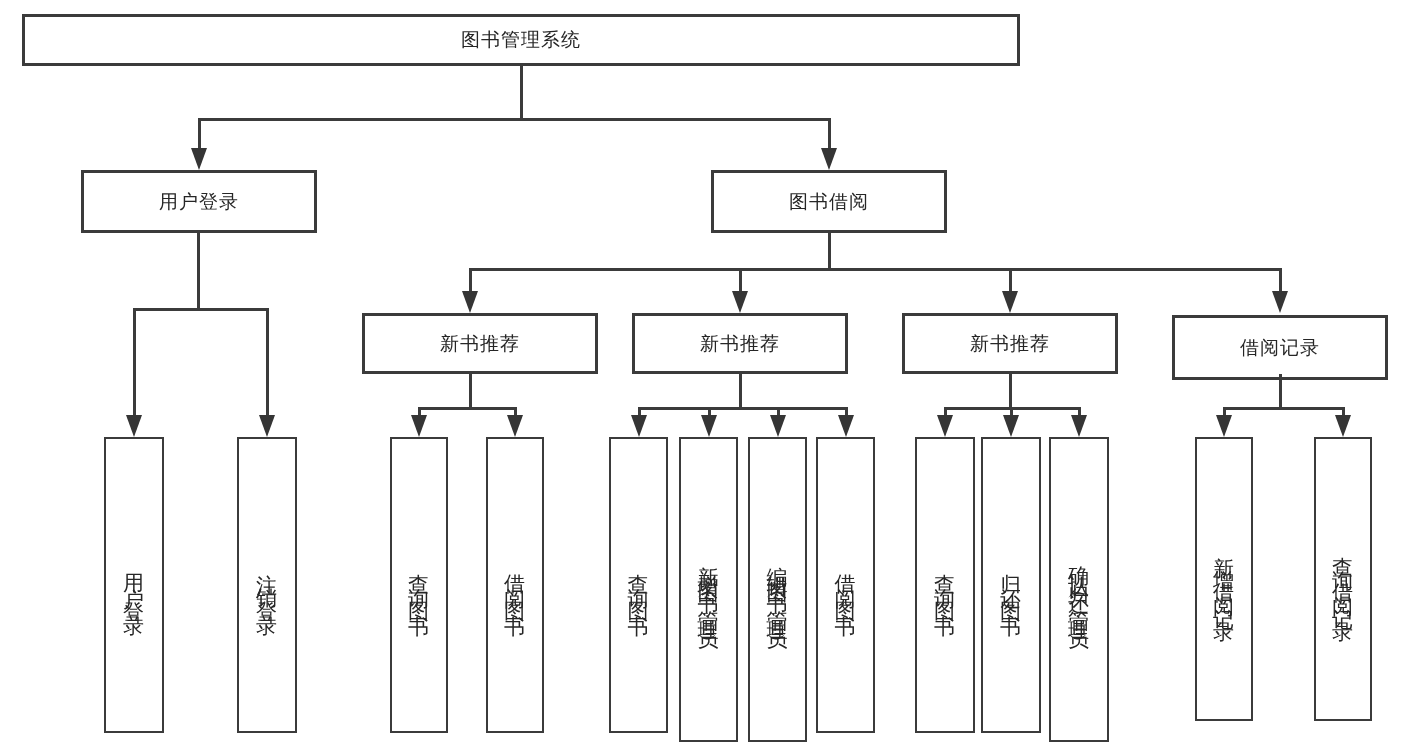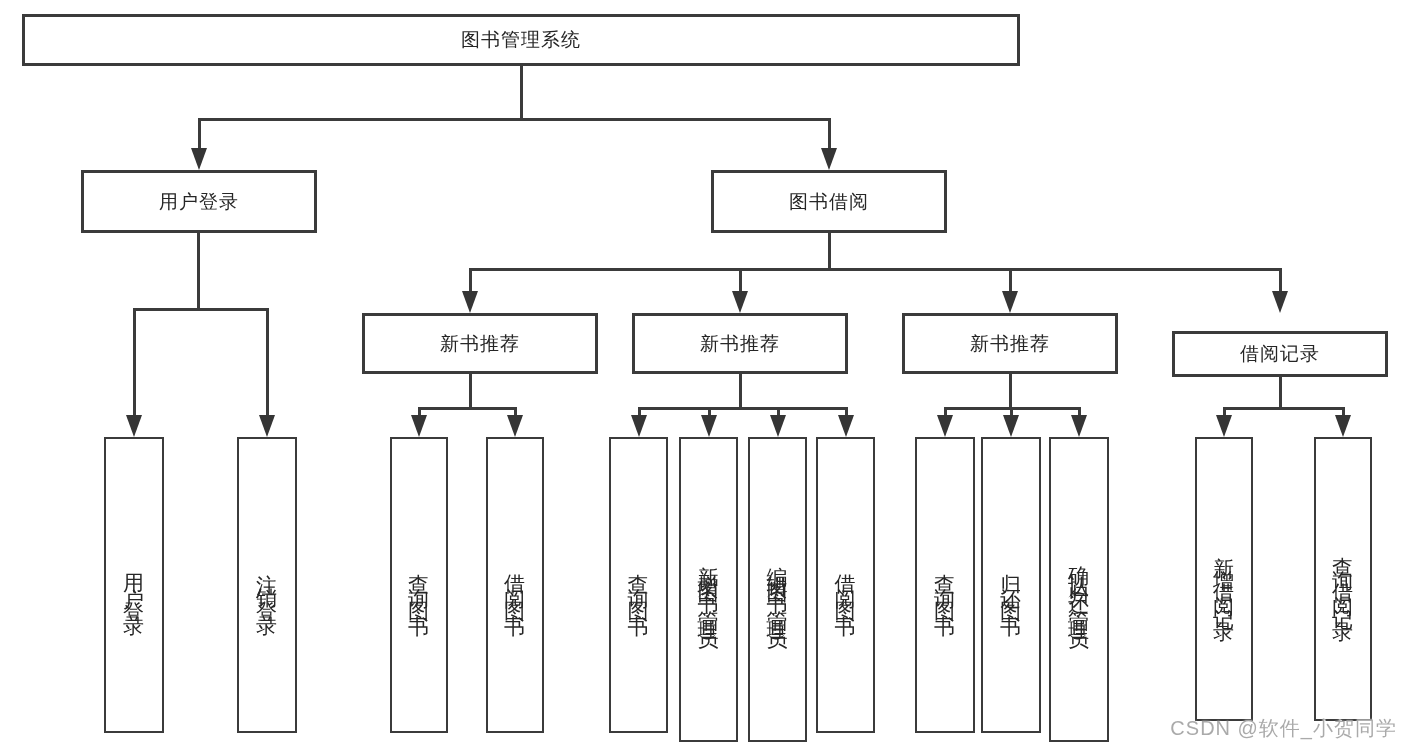--- a/index.html
+++ b/index.html
@@ -73,21 +73,21 @@
 
   <div class="box lvl" style="left:362px;top:313px;width:236px;height:61px">
     <span>新书推荐</span>
   </div>
   <div class="box lvl" style="left:632px;top:313px;width:216px;height:61px">
     <span>新书推荐</span>
   </div>
   <div class="box lvl" style="left:902px;top:313px;width:216px;height:61px">
     <span>新书推荐</span>
   </div>
-  <div class="box lvl" style="left:1172px;top:331px;width:216px;height:46px">
+  <div class="box lvl" style="left:1172px;top:315px;width:216px;height:65px">
     <span>借阅记录</span>
   </div>
 
   <div class="line v" style="left:469px;top:374px;height:35px"></div>
   <div class="line v" style="left:739px;top:374px;height:35px"></div>
   <div class="line v" style="left:1009px;top:374px;height:35px"></div>
   <div class="line v" style="left:1279px;top:374px;height:35px"></div>
 
   <div class="line h" style="left:418px;top:407px;width:99px"></div>
   <div class="line h" style="left:638px;top:407px;width:210px"></div>
@@ -155,15 +155,14 @@
     <span class="vt s9">确认归还（管理员）</span>
   </div>
 
   <div class="box leaf" style="left:1195px;top:437px;width:58px;height:284px">
     <span class="vt s6">新增借阅记录</span>
   </div>
   <div class="box leaf" style="left:1314px;top:437px;width:58px;height:284px">
     <span class="vt s6">查询借阅记录</span>
   </div>
 
-  <div class="watermark">CSDN @软件_小贺同学</div>
 
 </div>
 
 </body></html>

